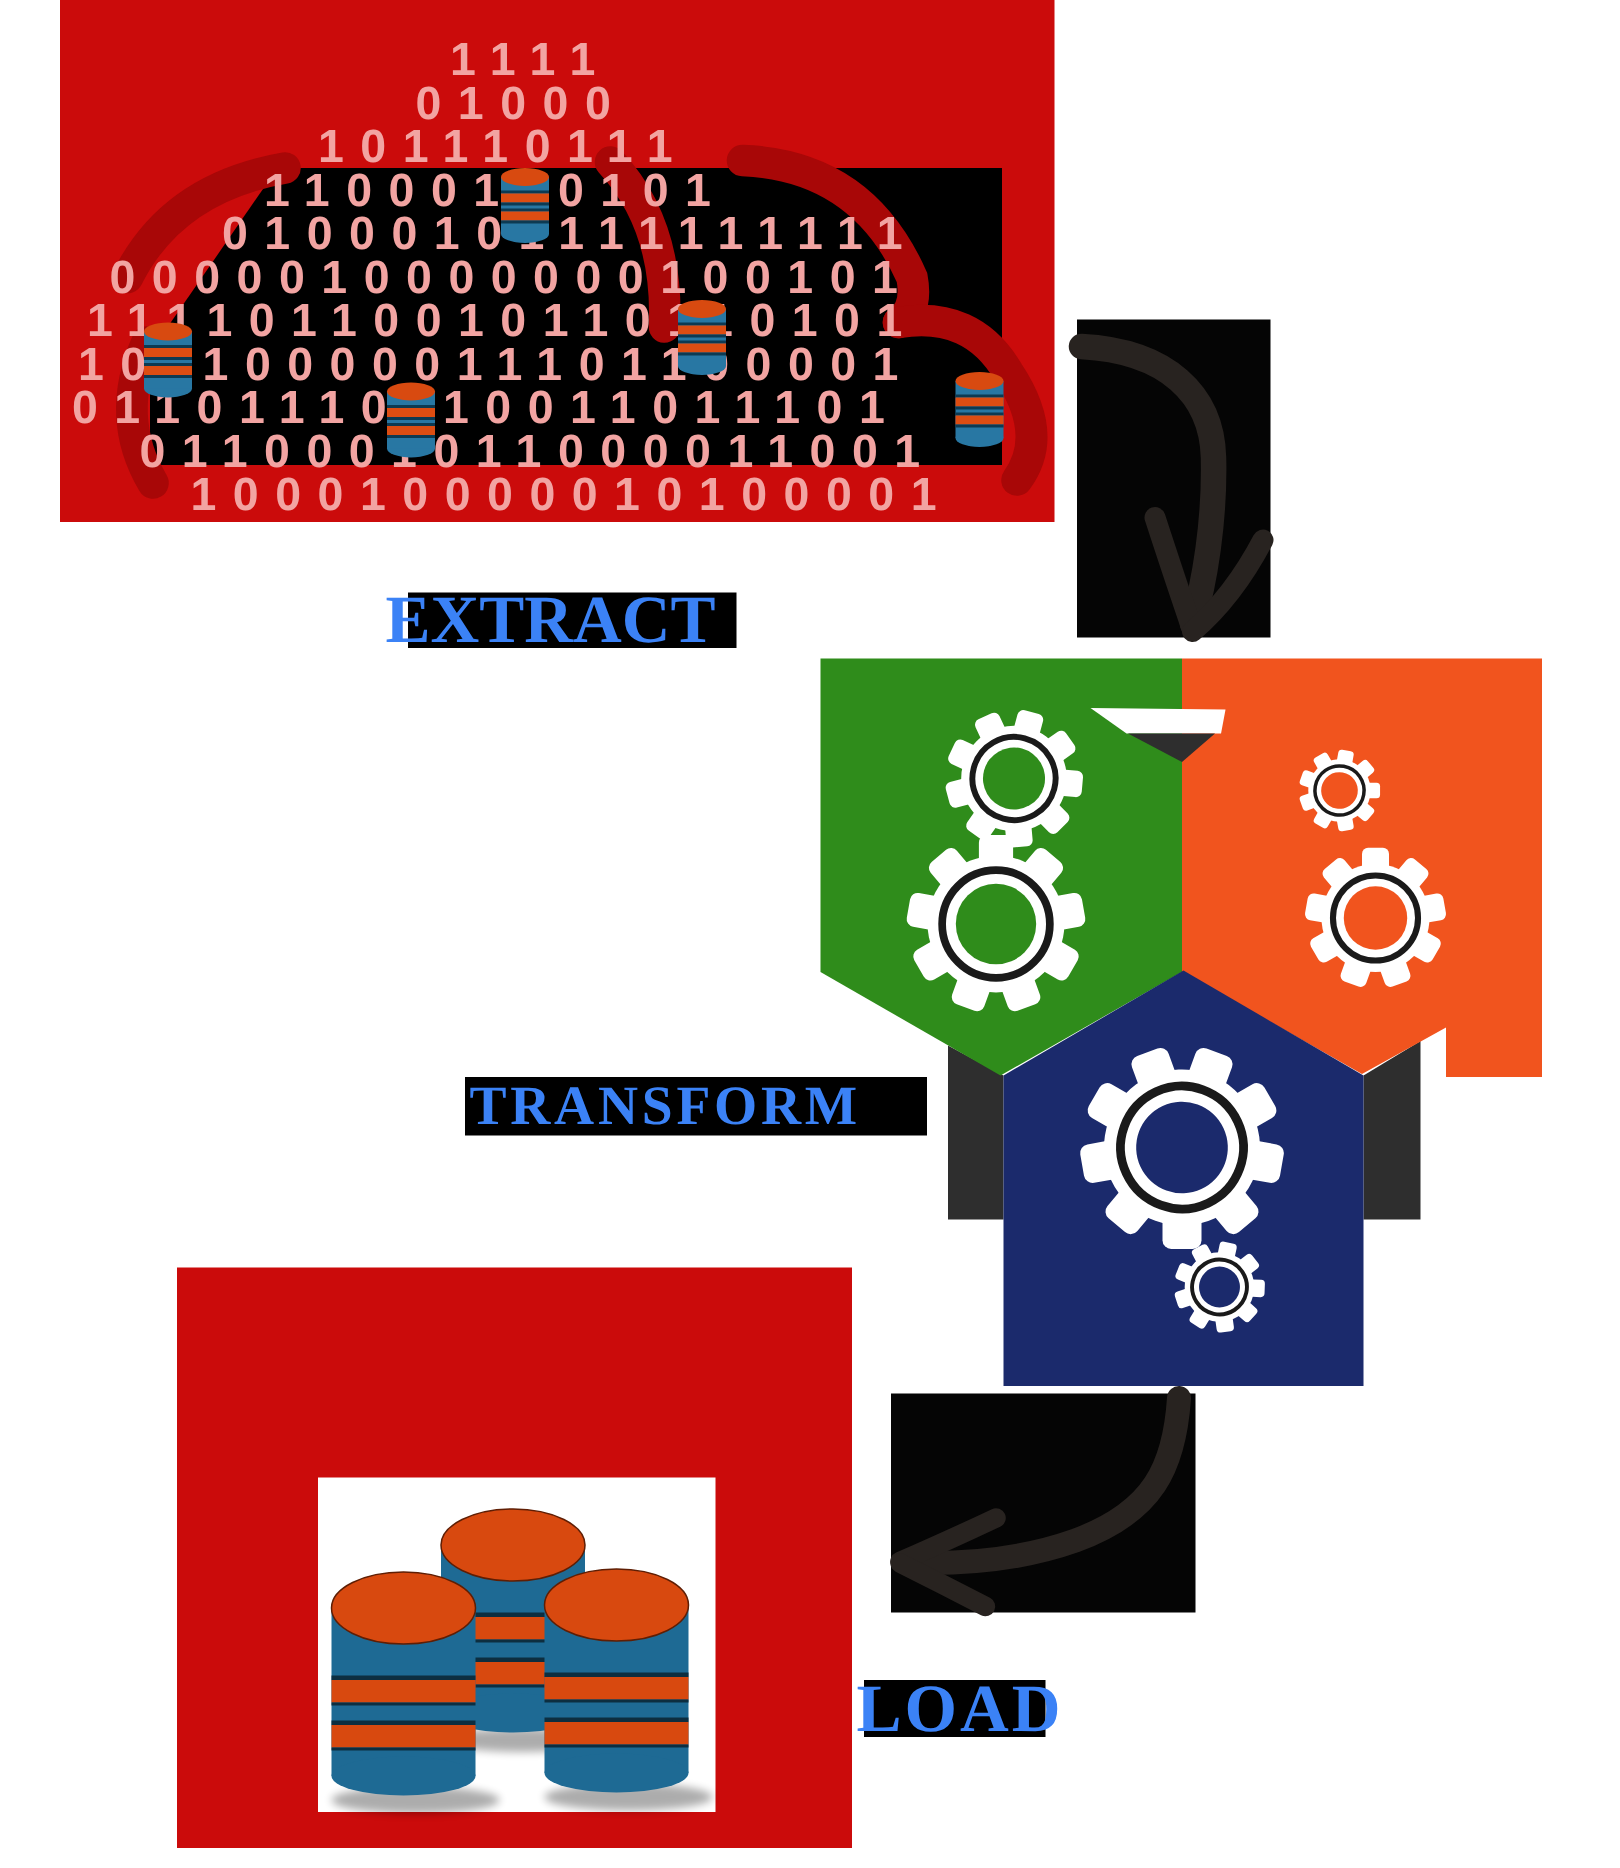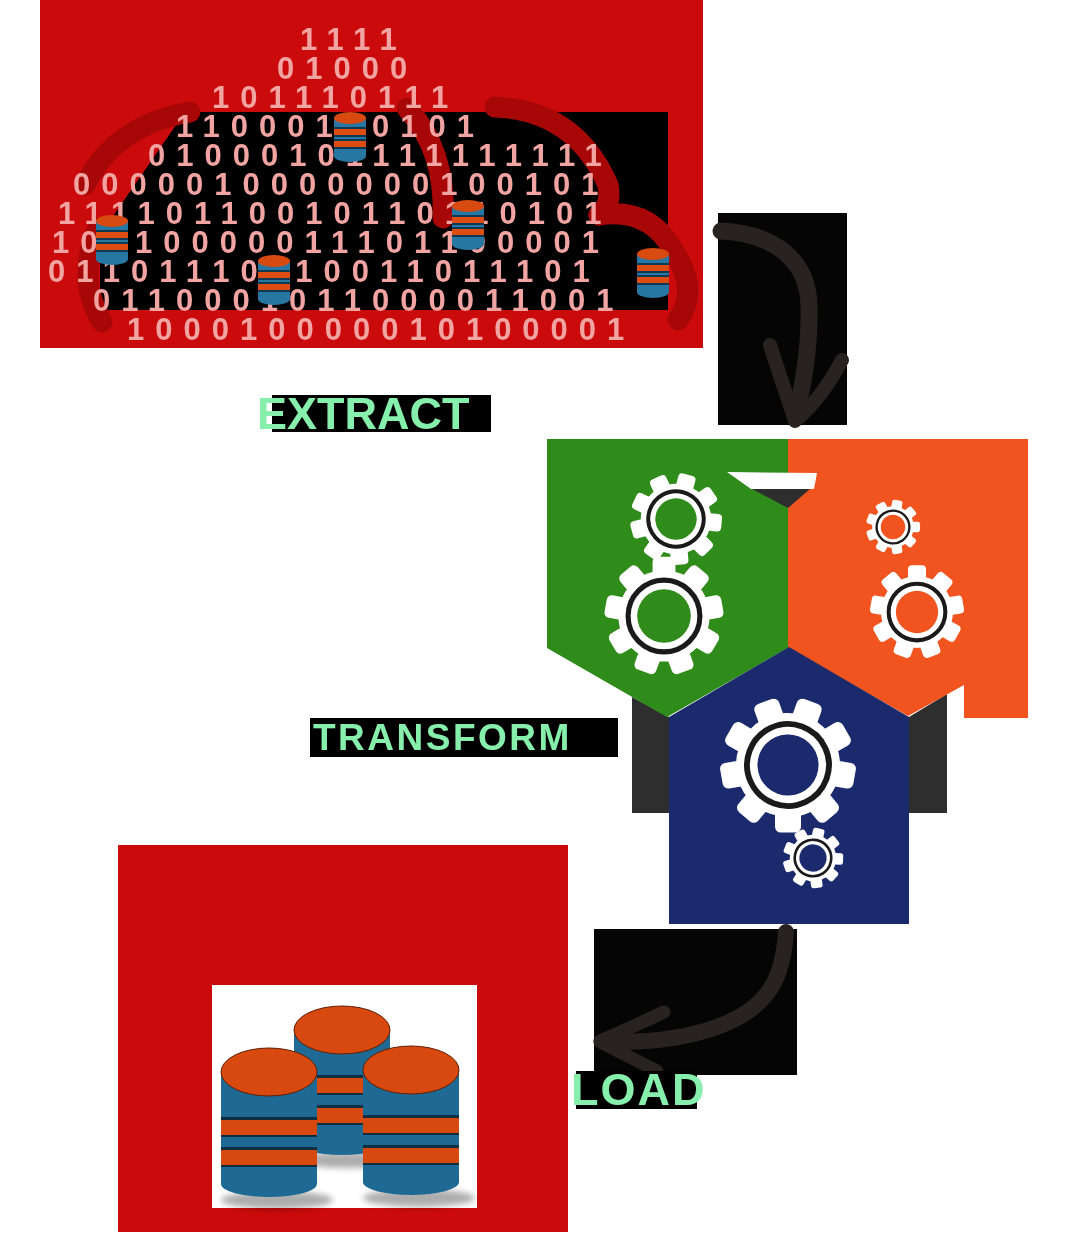--- a/index.html
+++ b/index.html
@@ -19,30 +19,30 @@
     fill:#F2A4A2;
   }
   .label-box{
     position:absolute;
     background:#000000;
     overflow:visible;
   }
   .label-text{
     position:absolute;
     top:0;
-    color:#86efac;
+    color:#3b82f6;
     font-weight:700;
     white-space:nowrap;
-    font-family:Liberation Sans, sans-serif;
+    font-family:Liberation Serif, serif;
   }
   #extract-box{left:272px;top:395px;width:219px;height:37px;}
   #extract-box .label-text{left:-15px;font-size:45px;line-height:37px;letter-spacing:0px;}
   #transform-box{left:310px;top:718px;width:308px;height:39px;}
   #transform-box .label-text{left:3px;font-size:37px;line-height:39px;letter-spacing:2.5px;}
-  #load-box{left:576px;top:1071px;width:121px;height:38px;}
+  #load-box{left:576px;top:1120px;width:121px;height:38px;}
   #load-box .label-text{left:-5px;font-size:45px;line-height:38px;letter-spacing:2px;}
 </style>
 </head>
 <body>
 
 <div class="canvas">
 
   <svg class="art" width="1080" height="1245" viewBox="0 0 1080 1245" xmlns="http://www.w3.org/2000/svg" xmlns:xlink="http://www.w3.org/1999/xlink">
 
     <defs>

